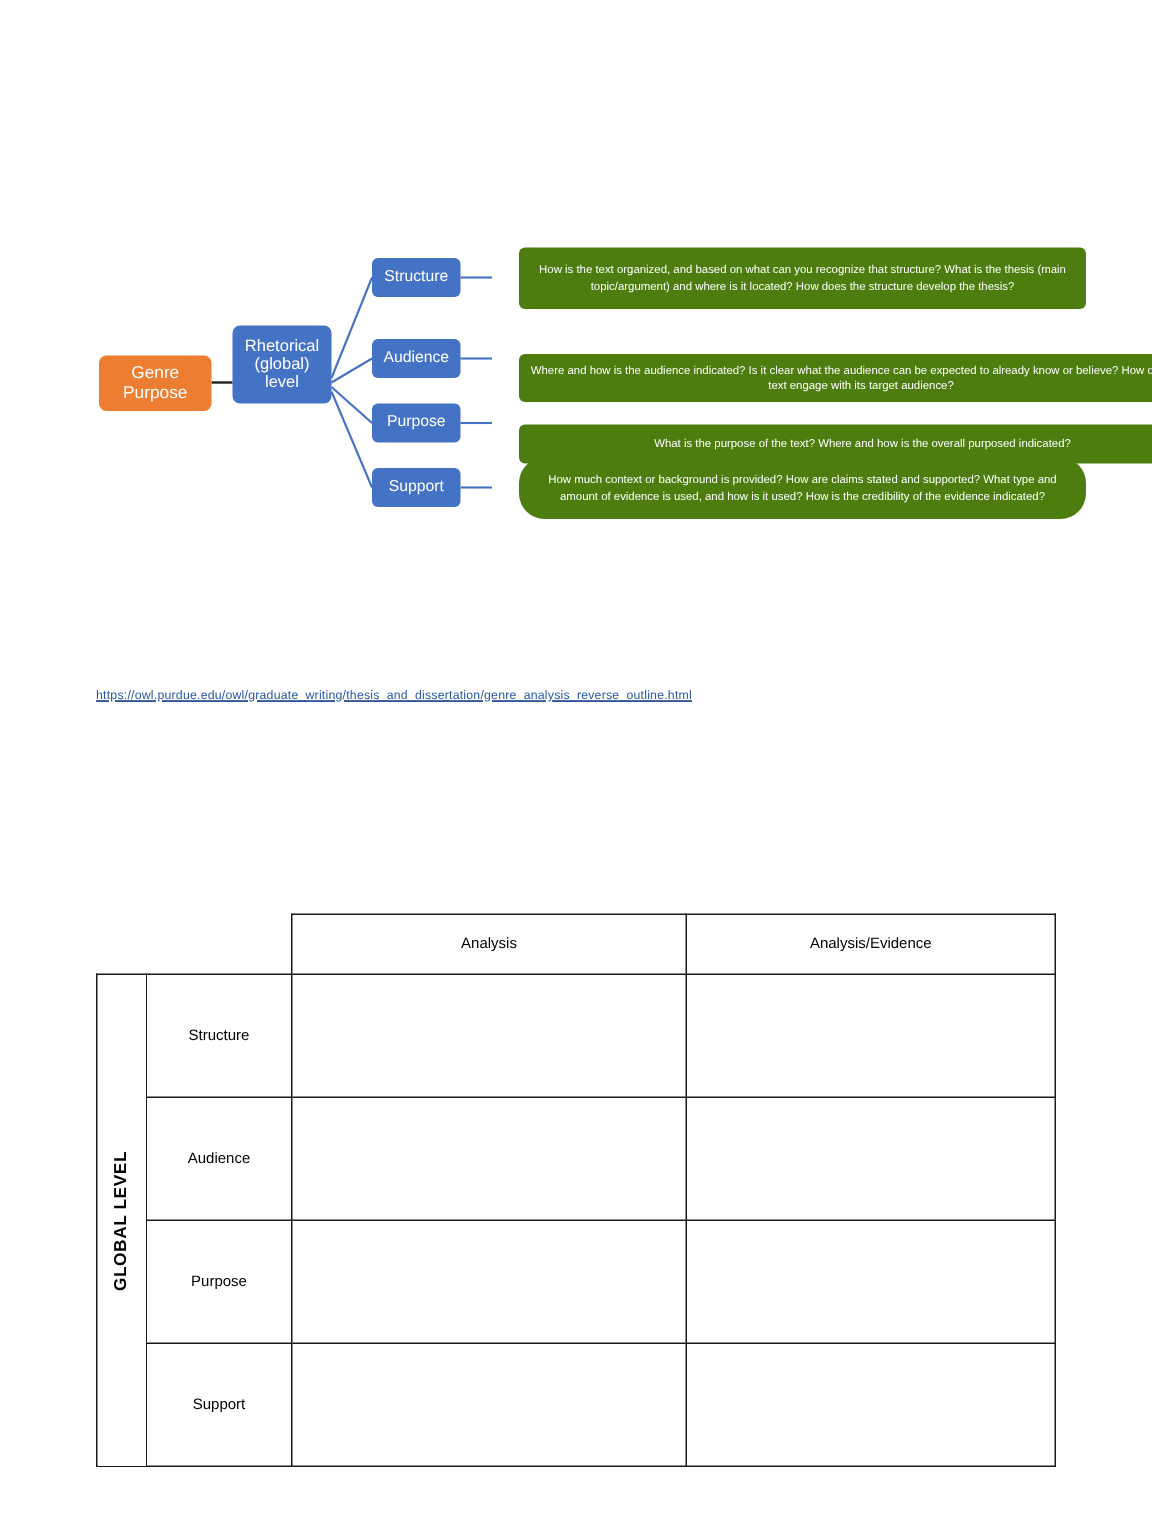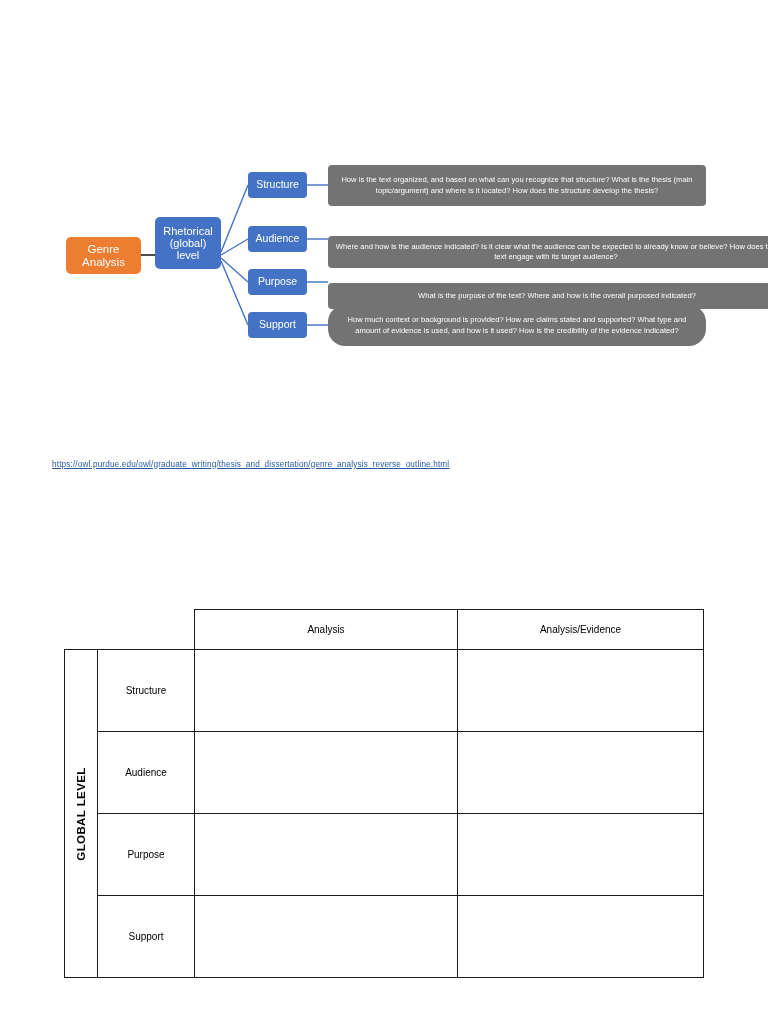--- a/index.html
+++ b/index.html
@@ -51,31 +51,32 @@
   .node-level {
     background: #4472C4;
     font-size: 11px;
   }
   .node-branch {
     background: #4472C4;
     font-size: 10.5px;
     border-radius: 4px;
   }
   .node-detail {
-    background: #737373;
+    background: #4d7c0f;
     font-size: 7.6px;
     line-height: 1.32;
     border-radius: 4px;
     padding: 3px 6px;
+    margin-left: 18px;
   }
 
   
   #source-link-wrap {
     position: absolute;
-    left: 52px;
+    left: 64px;
     top: 453px;
     text-decoration: underline;
   }
   #source-link {
     font-size: 8.2px;
     color: #2858A8;
     text-decoration: underline;
     letter-spacing: 0.15px;
     white-space: nowrap;
     font-family: "Liberation Sans", sans-serif;
@@ -144,21 +145,21 @@
     <line x1="221" y1="258" x2="248" y2="282" stroke="#4472C4" stroke-width="1.4"></line>
     <line x1="221" y1="261" x2="248" y2="325" stroke="#4472C4" stroke-width="1.4"></line>
 
     <line x1="307" y1="185" x2="328" y2="185" stroke="#4472C4" stroke-width="1.4"></line>
     <line x1="307" y1="239" x2="328" y2="239" stroke="#4472C4" stroke-width="1.4"></line>
     <line x1="307" y1="282" x2="328" y2="282" stroke="#4472C4" stroke-width="1.4"></line>
     <line x1="307" y1="325" x2="328" y2="325" stroke="#4472C4" stroke-width="1.4"></line>
   </svg>
 
   <div class="node node-root" style="left:66px; top:237px; width:75px; height:37px; white-space:pre-line;">Genre
-Analysis</div>
+Purpose</div>
 
   <div class="node node-level" style="left:155px; top:217px; width:66px; height:52px; white-space:pre-line;">Rhetorical
 (global) level</div>
 
   <div class="node node-branch" style="left:248px; top:172px; width:59px; height:26px;">Structure</div>
   <div class="node node-detail" style="left:328px; top:165px; width:378px; height:41px;">How is the text organized, and based on what can you recognize that structure? What is the thesis (main topic/argument) and where is it located? How does the structure develop the thesis?</div>
 
   <div class="node node-branch" style="left:248px; top:226px; width:59px; height:26px;">Audience</div>
   <div class="node node-detail" style="left:328px; top:236px; width:456px; height:32px;">Where and how is the audience indicated? Is it clear what the audience can be expected to already know or believe? How does the text engage with its target audience?</div>
 

